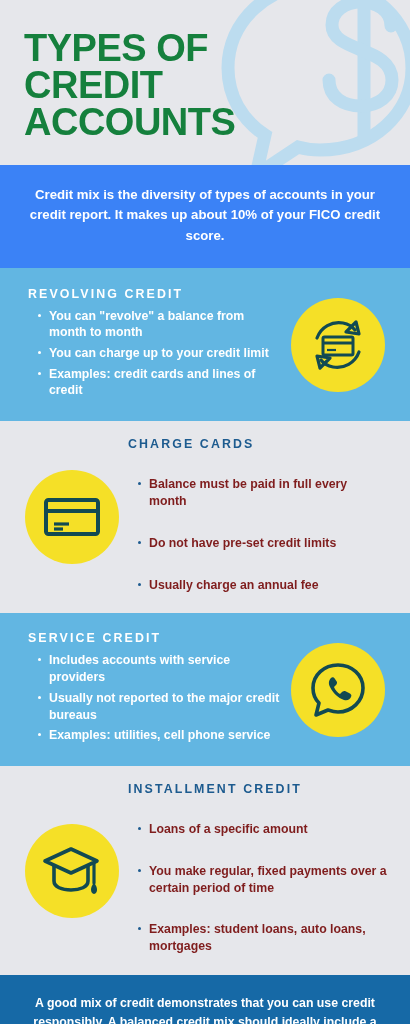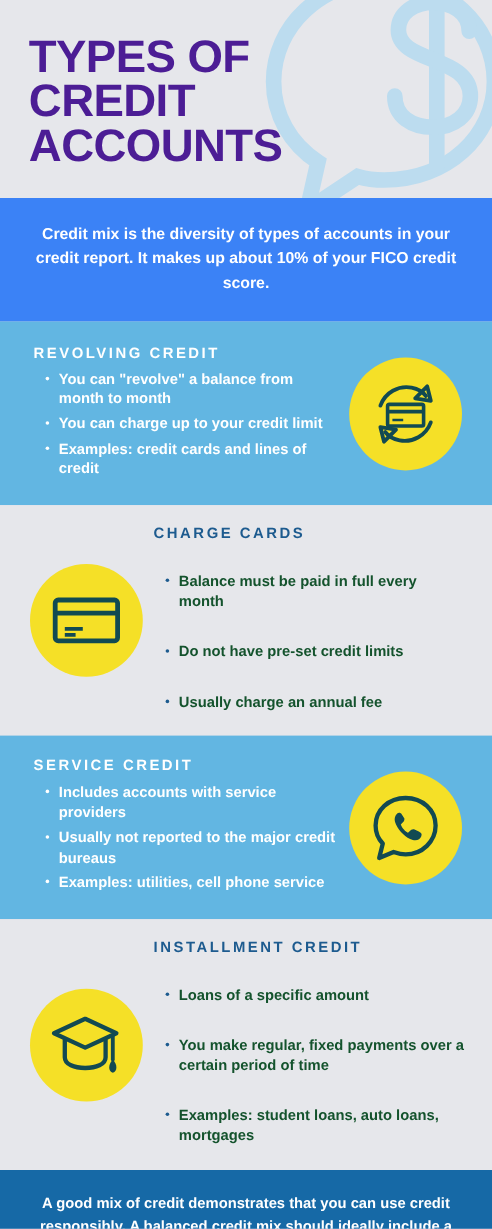--- a/index.html
+++ b/index.html
@@ -21,21 +21,21 @@
   .watermark {
     position:absolute;
     right:-12px; top:-30px;
     width:210px; height:215px;
     opacity:1;
     pointer-events:none;
   }
   .title {
     position:absolute;
     left:24px; top:30px;
-    color:#4c1d95;
+    color:#15803d;
     font-size:38px;
     line-height:0.98;
     font-weight:bold;
     letter-spacing:-0.5px;
     text-transform:uppercase;
     z-index:2;
     width:300px;
   }
 
   
@@ -87,21 +87,21 @@
   }
   ul.bullets li::before {
     content:"";
     position:absolute;
     left:0; top:6px;
     width:3px; height:3px;
     border-radius:50%;
   }
   .section.blue ul.bullets li { color:#ffffff; }
   .section.blue ul.bullets li::before { background:#ffffff; }
-  .section.gray ul.bullets li { color:#14532d;margin-top:25px; }
+  .section.gray ul.bullets li { color:#7f1d1d;margin-top:25px; }
   .section.gray ul.bullets li::before { background:#1d5b8f; }
 
   .circle {
     width:94px; height:94px;
     border-radius:50%;
     background:#f5e027;
     display:flex; align-items:center; justify-content:center;
   }
   .circle svg { display:block; }
 

